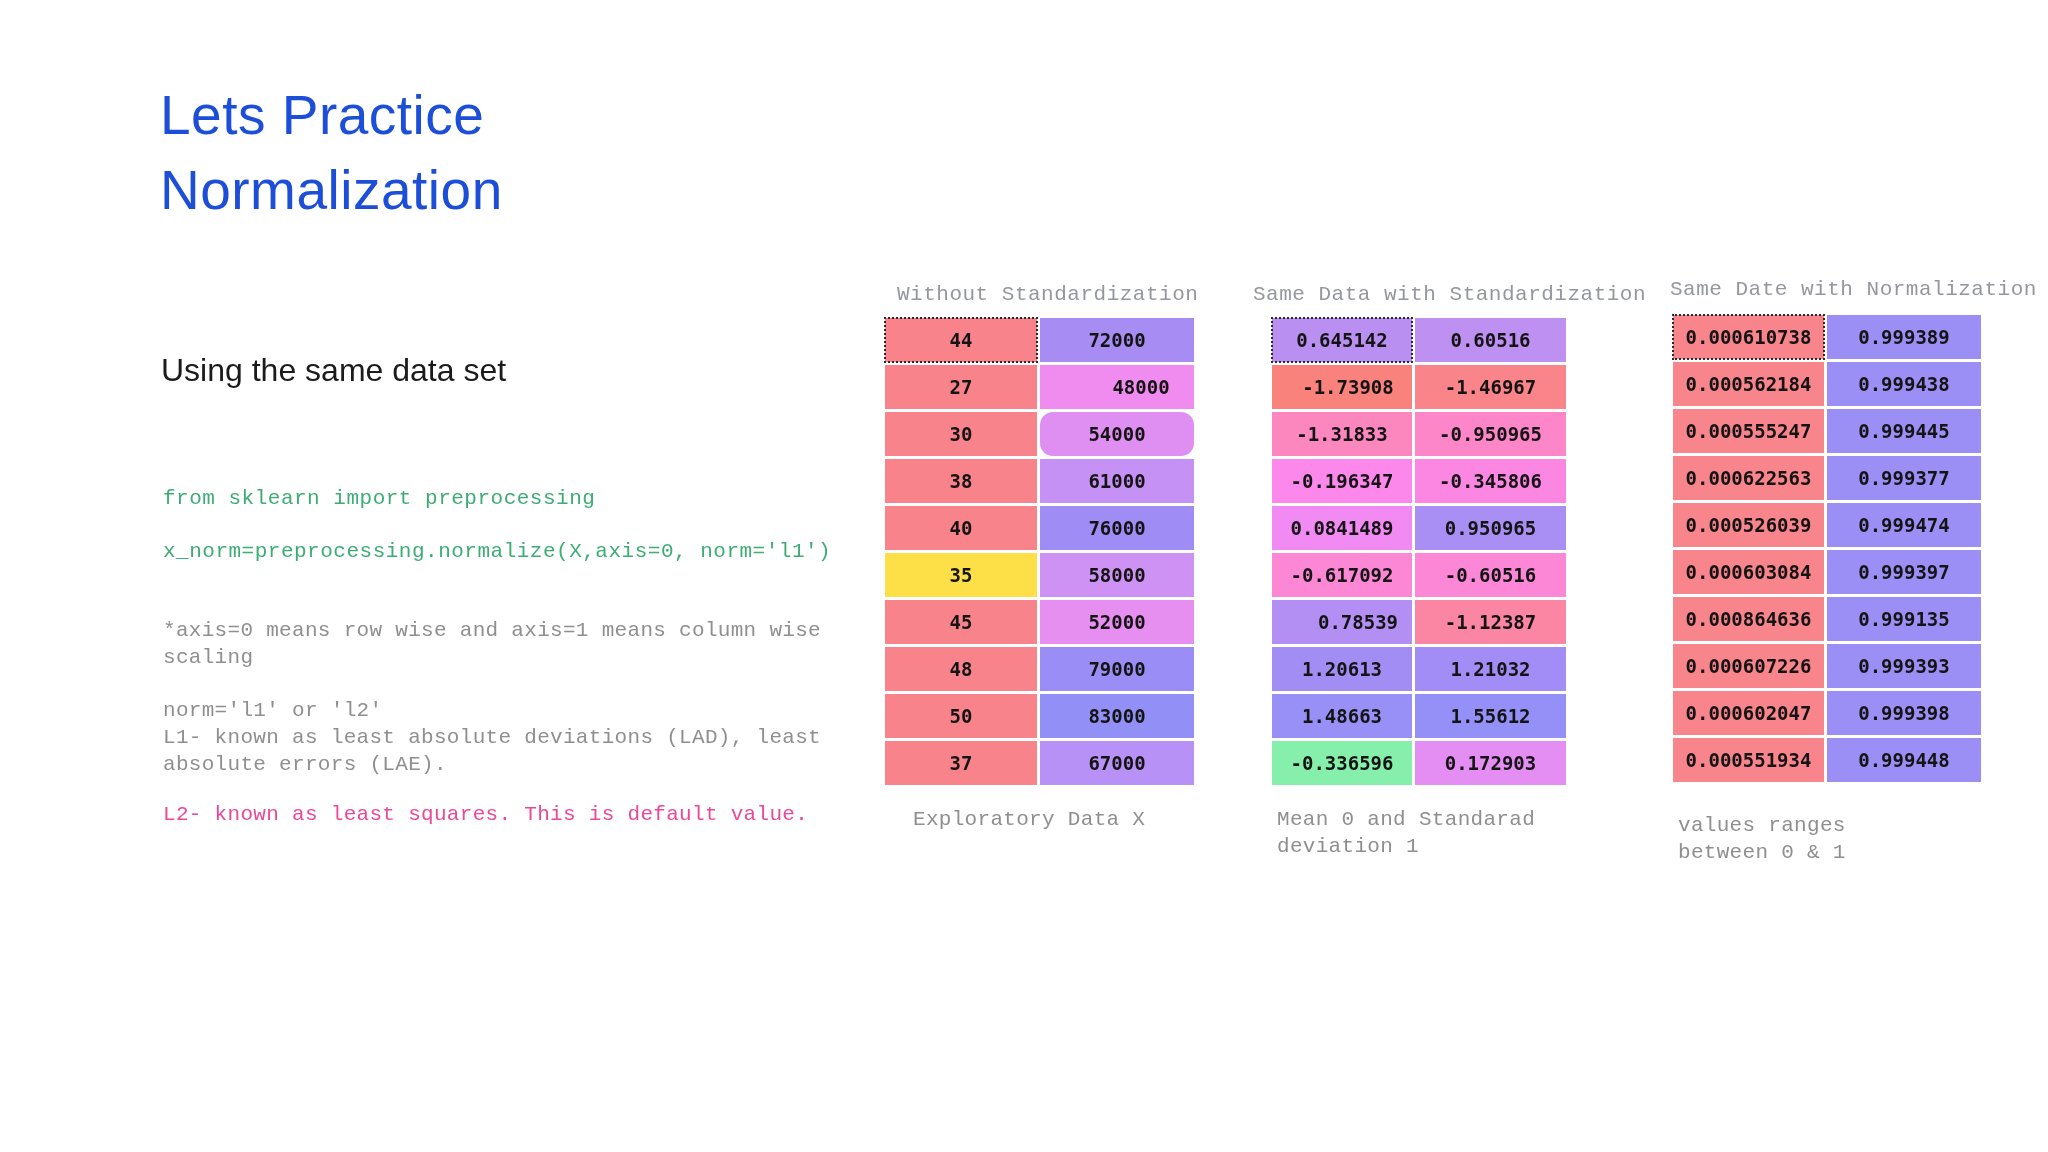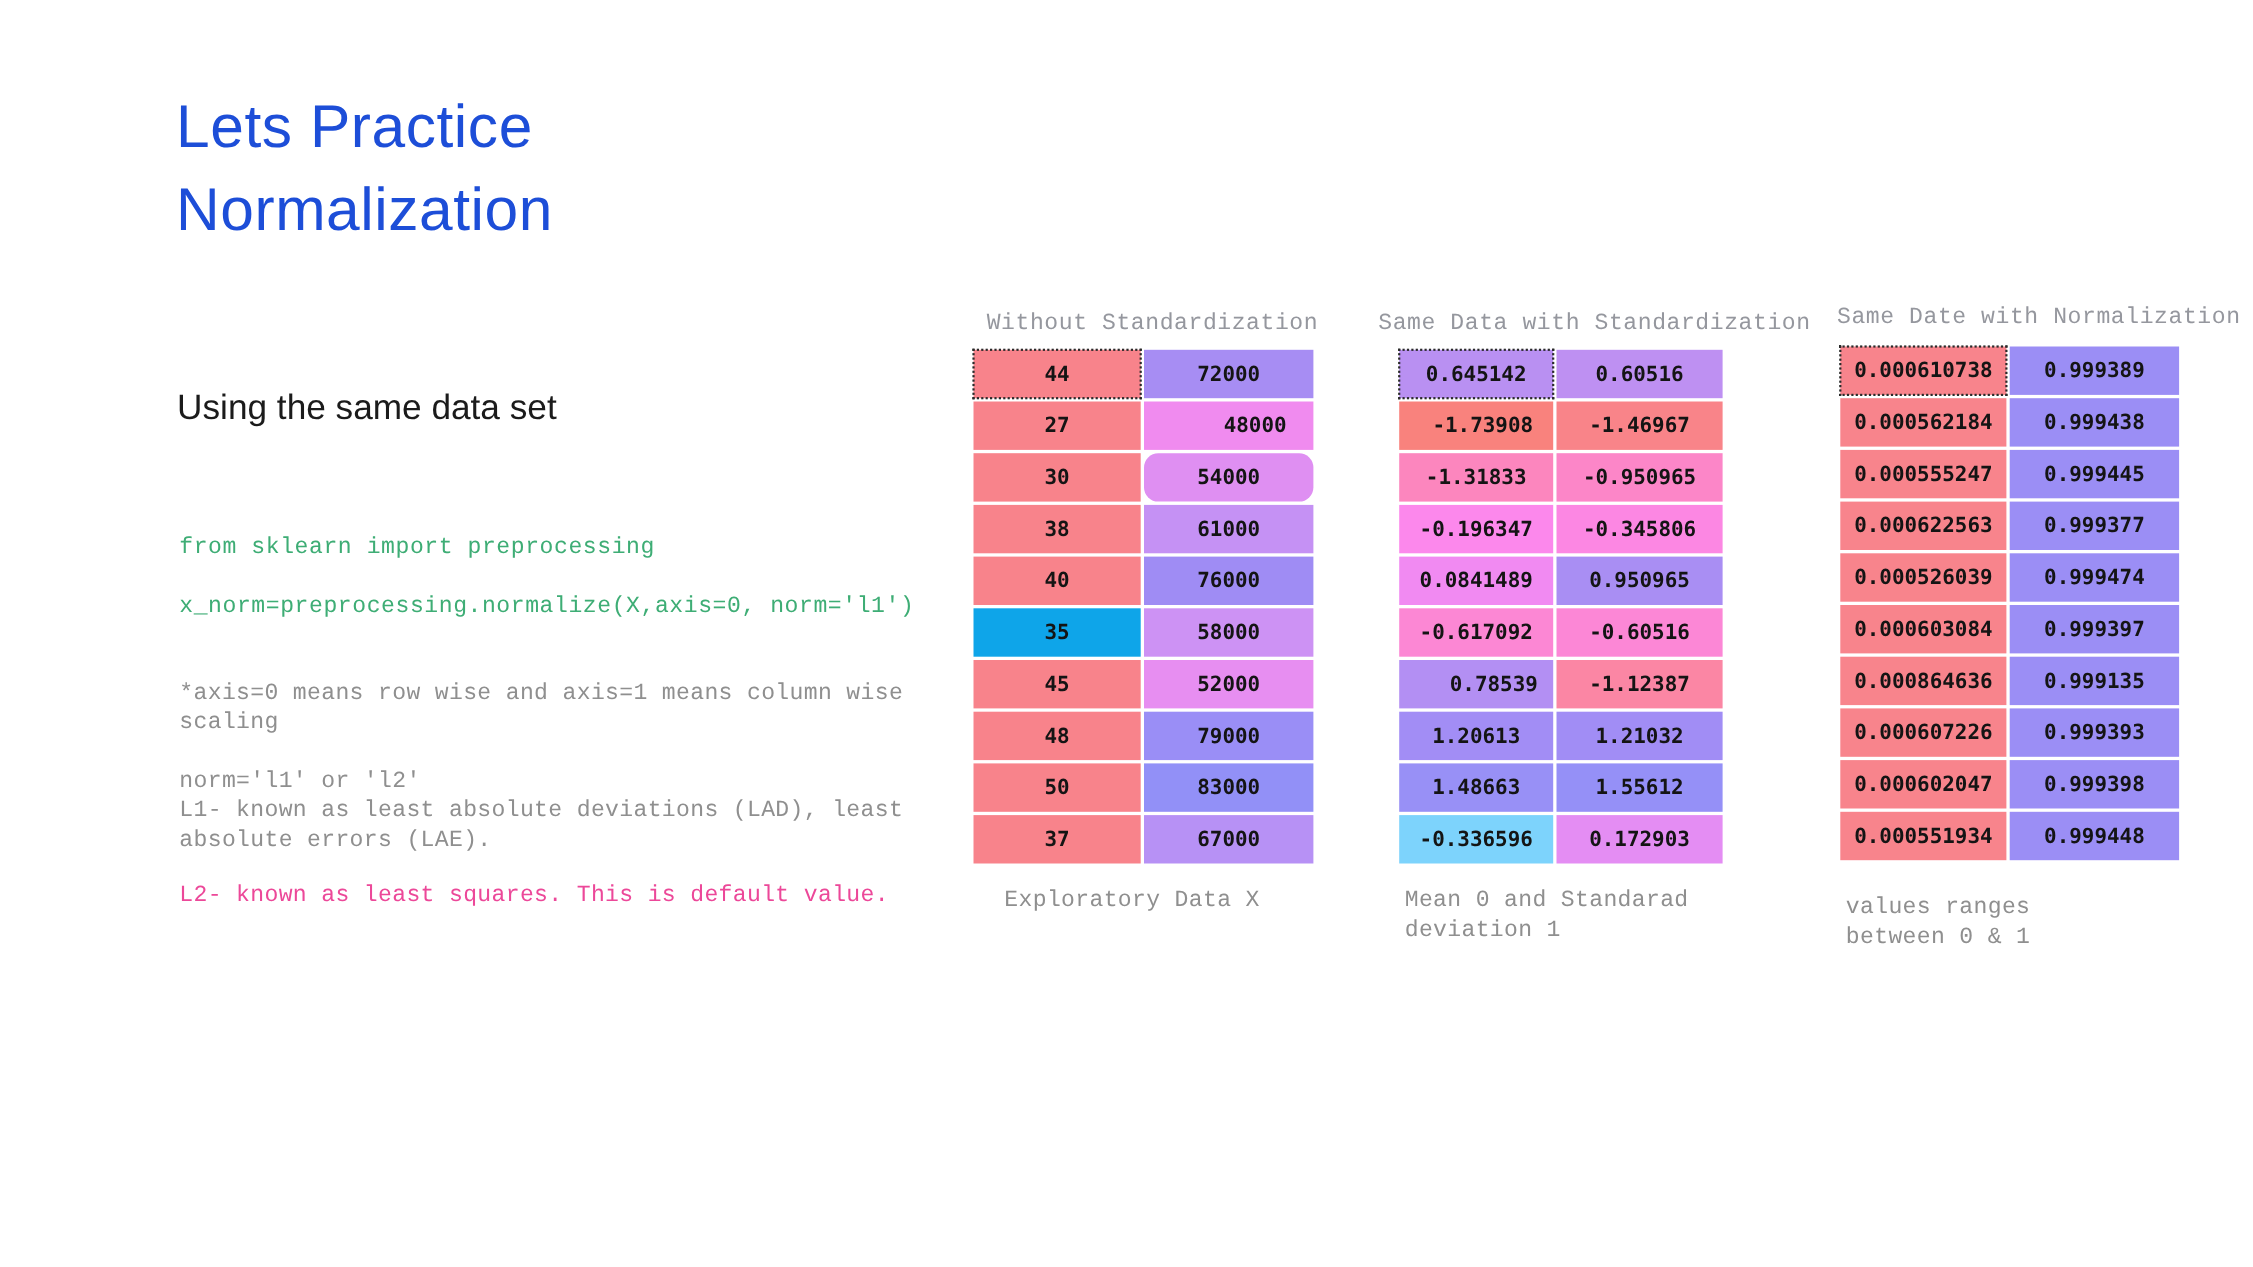--- a/index.html
+++ b/index.html
@@ -134,21 +134,21 @@
       <div class="cell selected" style="background: rgb(248, 131, 139);">44</div>
       <div class="cell" style="background: rgb(167, 141, 243);">72000</div>
       <div class="cell" style="background: rgb(248, 131, 139);">27</div>
       <div class="cell" style="background: rgb(240, 139, 239); padding-left: 48px;">48000</div>
       <div class="cell" style="background: rgb(248, 131, 139);">30</div>
       <div class="cell" style="background: rgb(223, 143, 242); border-radius: 13px;">54000</div>
       <div class="cell" style="background: rgb(248, 131, 139);">38</div>
       <div class="cell" style="background: rgb(197, 145, 244);">61000</div>
       <div class="cell" style="background: rgb(248, 131, 139);">40</div>
       <div class="cell" style="background: rgb(159, 140, 244);">76000</div>
-      <div class="cell" style="background: #0ea5e9;">35</div>
+      <div class="cell" style="background: #fde047;">35</div>
       <div class="cell" style="background: rgb(205, 146, 244);">58000</div>
       <div class="cell" style="background: rgb(248, 131, 139);">45</div>
       <div class="cell" style="background: rgb(231, 142, 241);">52000</div>
       <div class="cell" style="background: rgb(248, 131, 139);">48</div>
       <div class="cell" style="background: rgb(154, 142, 246);">79000</div>
       <div class="cell" style="background: rgb(248, 131, 139);">50</div>
       <div class="cell" style="background: rgb(146, 144, 247);">83000</div>
       <div class="cell" style="background: rgb(248, 131, 139);">37</div>
       <div class="cell" style="background: rgb(183, 145, 245);">67000</div>
     </div>
@@ -170,21 +170,21 @@
       <div class="cell" style="background: rgb(241, 138, 242);">0.0841489</div>
       <div class="cell" style="background: rgb(169, 142, 243);">0.950965</div>
       <div class="cell" style="background: rgb(252, 135, 212);">-0.617092</div>
       <div class="cell" style="background: rgb(252, 135, 214);">-0.60516</div>
       <div class="cell" style="background: rgb(179, 143, 243); padding-left: 32px;">0.78539</div>
       <div class="cell" style="background: rgb(251, 134, 164);">-1.12387</div>
       <div class="cell" style="background: rgb(162, 141, 245);">1.20613</div>
       <div class="cell" style="background: rgb(161, 141, 245);">1.21032</div>
       <div class="cell" style="background: rgb(152, 144, 246);">1.48663</div>
       <div class="cell" style="background: rgb(149, 144, 247);">1.55612</div>
-      <div class="cell" style="background: #7dd3fc;">-0.336596</div>
+      <div class="cell" style="background: #86efac;">-0.336596</div>
       <div class="cell" style="background: rgb(228, 141, 243);">0.172903</div>
     </div>
     <div class="table-caption" style="color: rgb(143, 143, 143);">
       <div>Mean 0 and Standarad</div>
       <div>deviation 1</div>
     </div>
   </div>
 <div class="data-table" id="table-2">
     <div class="table-header" style="color: rgb(149, 151, 158);">Same Date with Normalization</div>
     <div class="table-grid">

